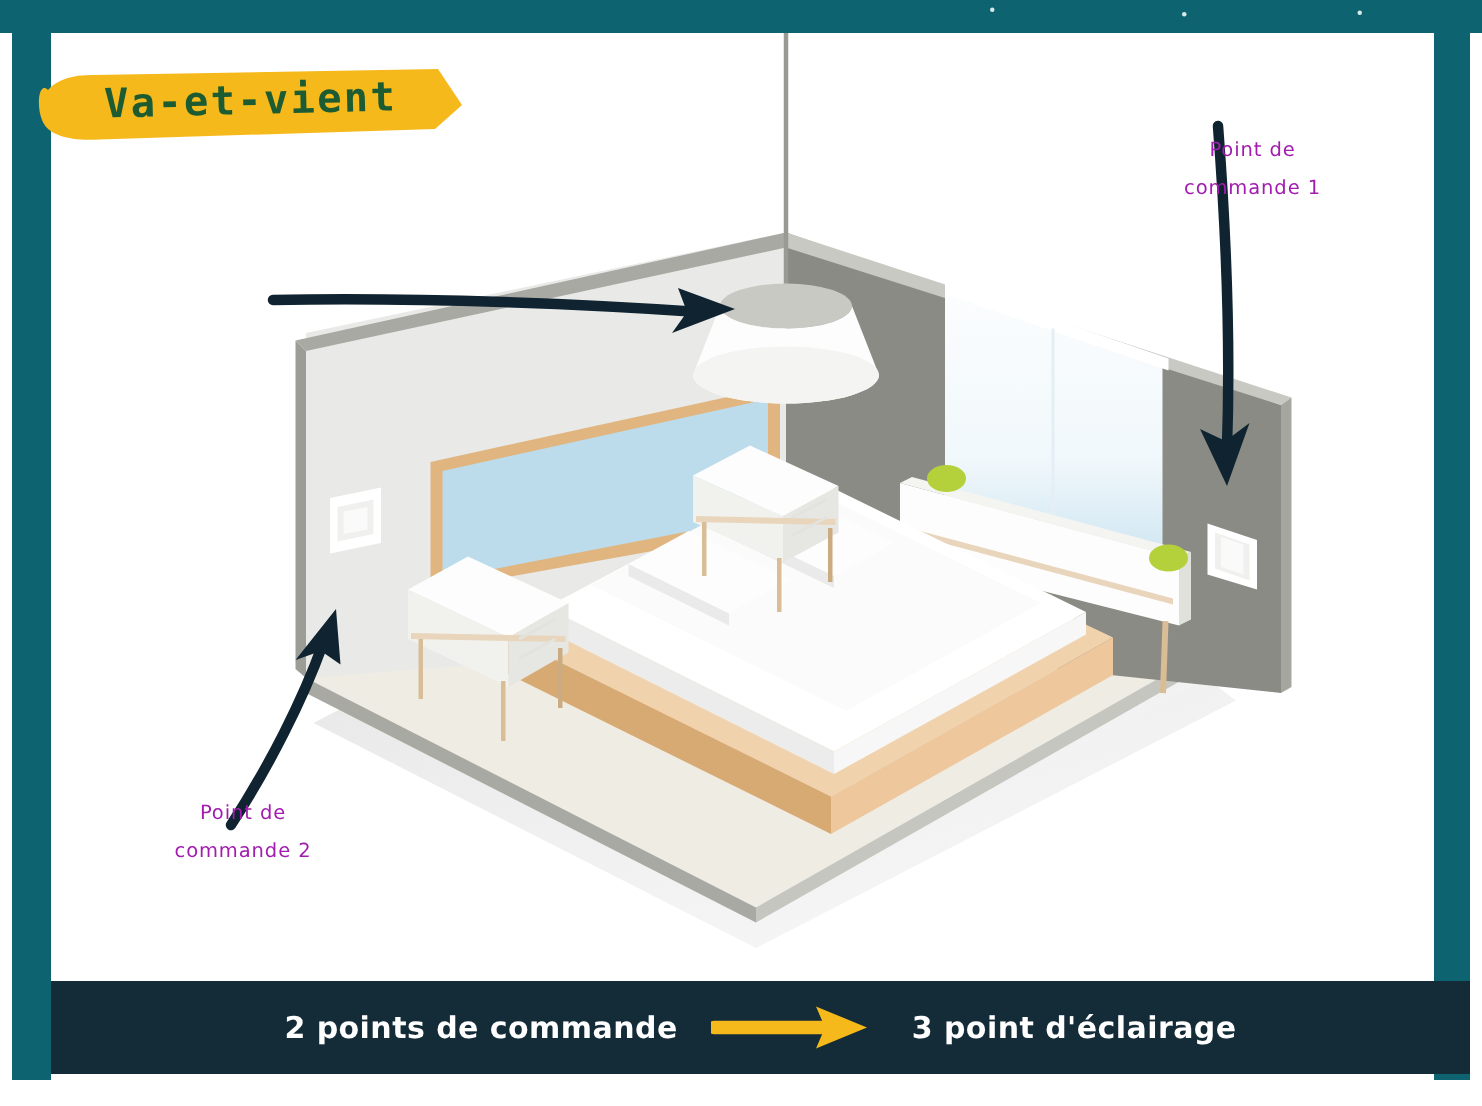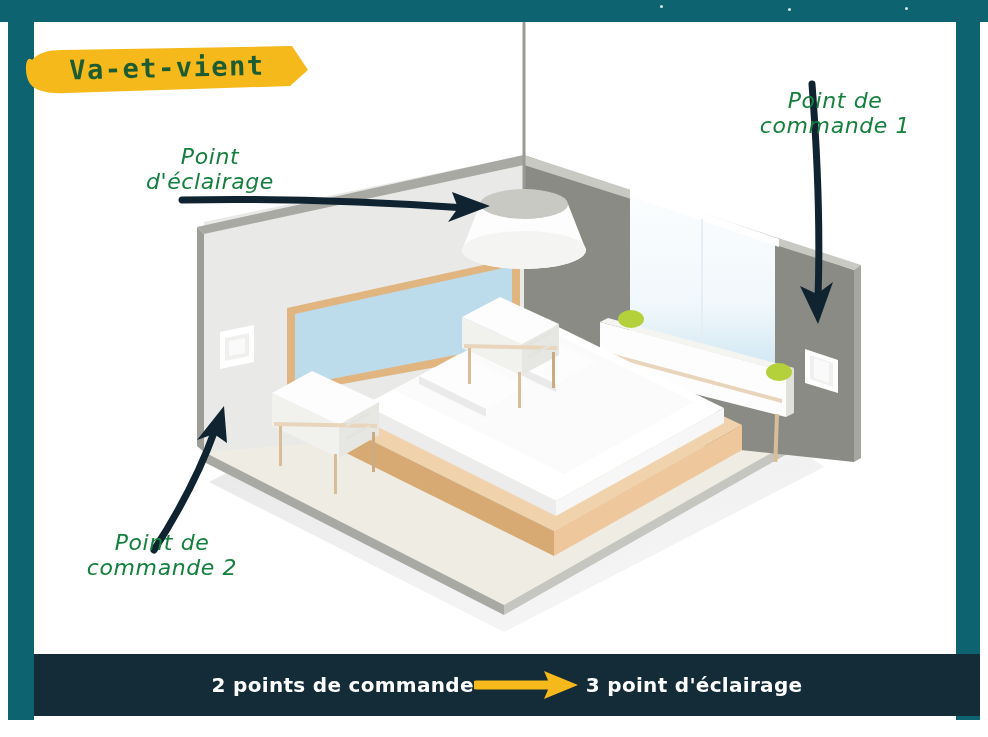--- a/index.html
+++ b/index.html
@@ -73,27 +73,26 @@
     font-size: 27px;
     font-weight: bold;
     letter-spacing: 1.5px;
     color: #1d5c33;
     transform: rotate(-1.4deg);
   }
 
   
   .label {
     position: absolute;
-    color: #15803d;
+    color: #a21caf;
     font-family: "DejaVu Sans", sans-serif;
-    font-size: 22px;
+    font-size: 13px;
     line-height: 25px;
     letter-spacing: .6px;
     white-space: pre-line;
-    font-style: italic;
   }
   .label-eclairage { left: 125px; top: 144px; text-align: center; width: 170px; }
   .label-cmd1      { left: 735px; top: 88px;  text-align: center; width: 200px; }
   .label-cmd2      { left: 72px;  top: 530px; text-align: center; width: 180px; }
 
   
   .scene {
     position: absolute;
     left: 34px; top: 22px;
     width: 922px; height: 632px;
@@ -103,20 +102,21 @@
 
   
   .footer {
     position: absolute;
     left: 34px; top: 654px;
     width: 946px; height: 62px;
     background: #142b38;
     display: flex;
     align-items: center;
     justify-content: center;
+    gap: 22px;
   }
   .footer-text {
     color: #ffffff;
     font-family: "DejaVu Sans", sans-serif;
     font-size: 20px;
     font-weight: bold;
     letter-spacing: .3px;
   }
   .footer-arrow { display: block; }
 
@@ -290,22 +290,20 @@
     </svg>
   </div>
 
   <div class="banner">
     <svg width="290" height="62" viewBox="0 0 290 62" xmlns="http://www.w3.org/2000/svg">
       <path d="M 10,24 C 4,18 2,34 6,44 C 10,55 26,58 44,57 L 268,50 L 286,34 L 270,10 L 40,14 C 26,14 16,17 10,24 Z" fill="#f5b91b"></path>
     </svg>
     <div class="banner-text">Va-et-vient</div>
   </div>
 
-  <div class="label label-eclairage">Point
-d'éclairage</div>
   <div class="label label-cmd1">Point de
 commande 1</div>
   <div class="label label-cmd2">Point de
 commande 2</div>
 
   <div class="footer">
     <span class="footer-text">2 points de commande</span>
     <svg class="footer-arrow" width="112" height="30" viewBox="0 0 112 30" xmlns="http://www.w3.org/2000/svg">
       <path d="M 2,15 L 78,15" stroke="#f5b91b" stroke-width="9" stroke-linecap="round" fill="none"></path>
       <polygon points="104,15 70,1 76,15 70,29" fill="#f5b91b"></polygon>

